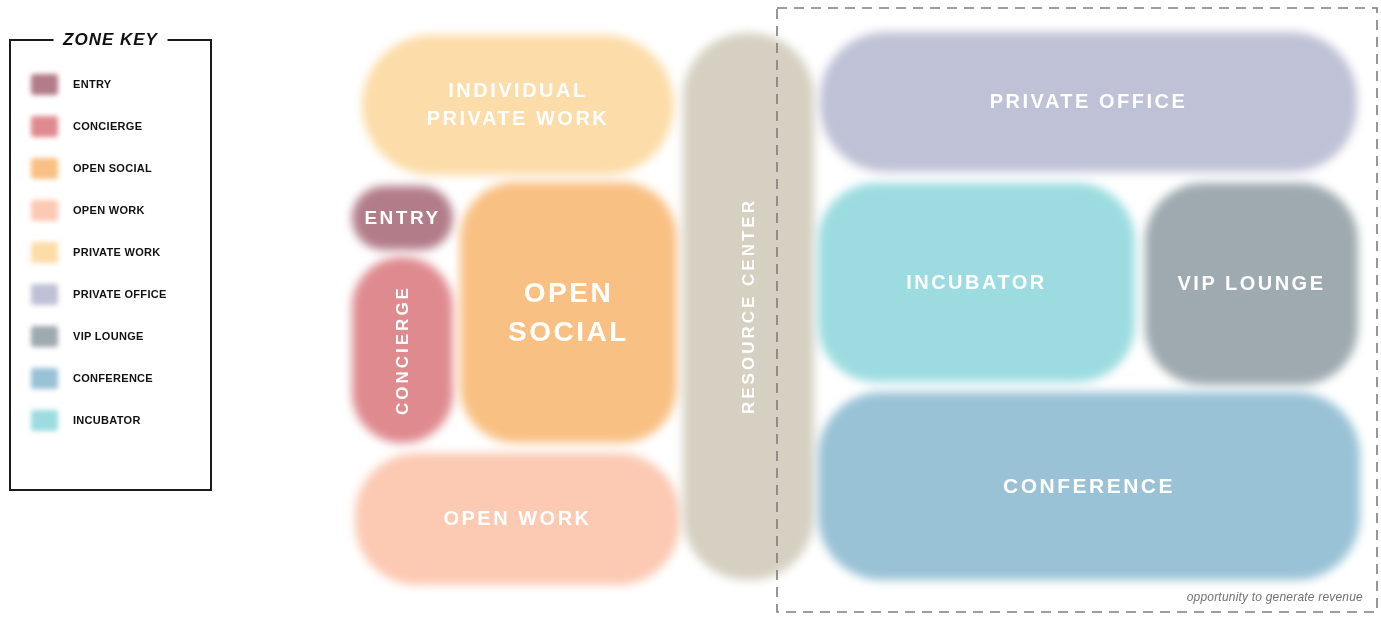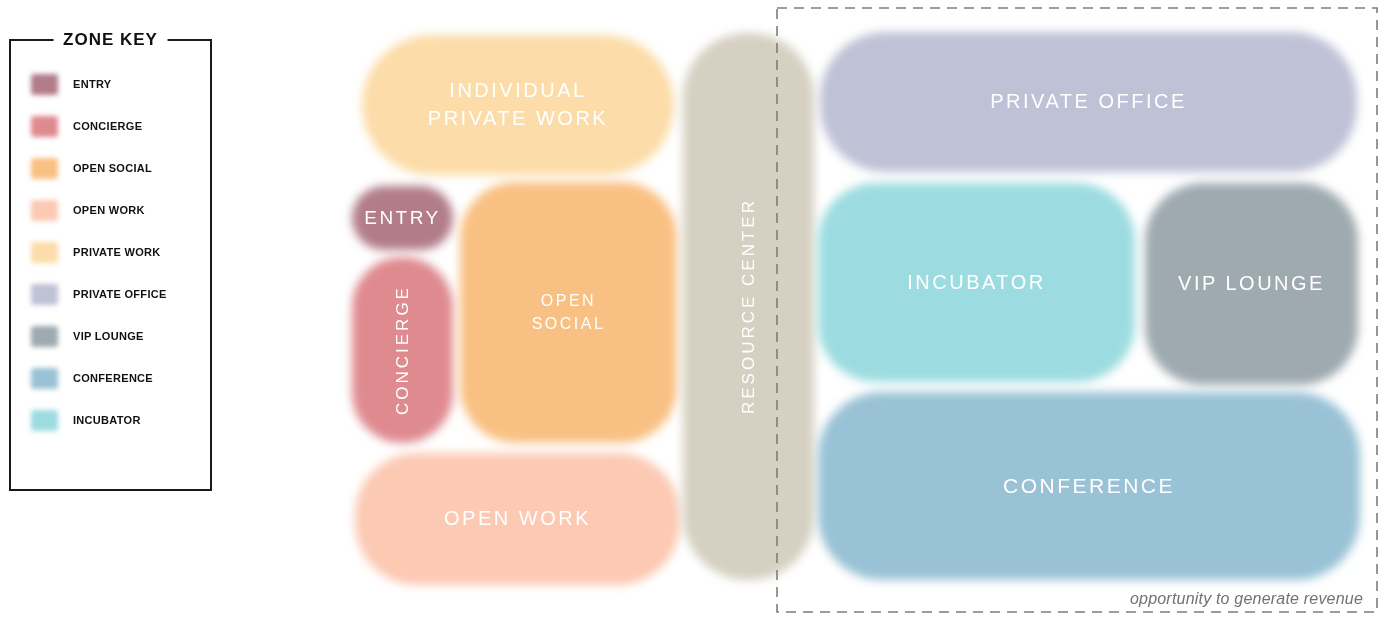--- a/index.html
+++ b/index.html
@@ -32,20 +32,21 @@
     top: -11px;
     left: 50%;
     transform: translateX(-50%);
     background: #ffffff;
     padding: 0 10px;
     font-size: 17px;
     font-weight: bold;
     letter-spacing: 1px;
     color: #111111;
     white-space: nowrap;
+    font-style: italic;
   }
   #legend-items {
     position: absolute;
     top: 22px;
     left: 0;
     right: 0;
   }
   .legend-item {
     display: flex;
     align-items: center;
@@ -79,21 +80,21 @@
     filter: blur(5px);
   }
   .zone-label {
     position: absolute;
     inset: 0;
     display: flex;
     align-items: center;
     justify-content: center;
     text-align: center;
     color: #ffffff;
-    font-weight: normal;
+    font-weight: bold;
     letter-spacing: 2.5px;
     line-height: 1.38;
     white-space: pre-line;
   }
   .zone-label.vertical {
     writing-mode: vertical-rl;
     transform: rotate(180deg);
     letter-spacing: 3px;
   }
 
@@ -102,21 +103,21 @@
     position: absolute;
     left: 0;
     top: 0;
     pointer-events: none;
     z-index: 5;
   }
   #revenue-note {
     position: absolute;
     right: 18px;
     top: 590px;
-    font-size: 16px;
+    font-size: 12px;
     font-style: italic;
     color: #6e7276;
     letter-spacing: 0.2px;
     z-index: 6;
   }
 </style>
 </head>
 <body>
 
 <div id="stage">
@@ -184,21 +185,21 @@
     <div class="zone-label" style="font-size: 19px; color: rgb(255, 255, 255);">ENTRY</div>
   </div>
 
   <div class="zone" style="left: 352px; top: 257px; width: 101px; height: 186px;">
     <div class="zone-bg" style="background: rgb(223, 138, 143); border-radius: 50px;"></div>
     <div class="zone-label vertical" style="font-size: 17px; color: rgb(255, 255, 255);">CONCIERGE</div>
   </div>
 
   <div class="zone" style="left: 460px; top: 182px; width: 217px; height: 261px;">
     <div class="zone-bg" style="background: rgb(249, 192, 131); border-radius: 56px;"></div>
-    <div class="zone-label" style="font-size: 16px; color: rgb(255, 255, 255);">OPEN
+    <div class="zone-label" style="font-size: 28px; color: rgb(255, 255, 255);">OPEN
 SOCIAL</div>
   </div>
 
   <div class="zone" style="left: 355px; top: 453px; width: 325px; height: 132px;">
     <div class="zone-bg" style="background: rgb(252, 201, 179); border-radius: 62px;"></div>
     <div class="zone-label" style="font-size: 20px; color: rgb(255, 255, 255);">OPEN WORK</div>
   </div>
 
   <div class="zone" style="left: 683px; top: 33px; width: 131px; height: 547px;">
     <div class="zone-bg" style="background: rgb(213, 208, 193); border-radius: 64px;"></div>

